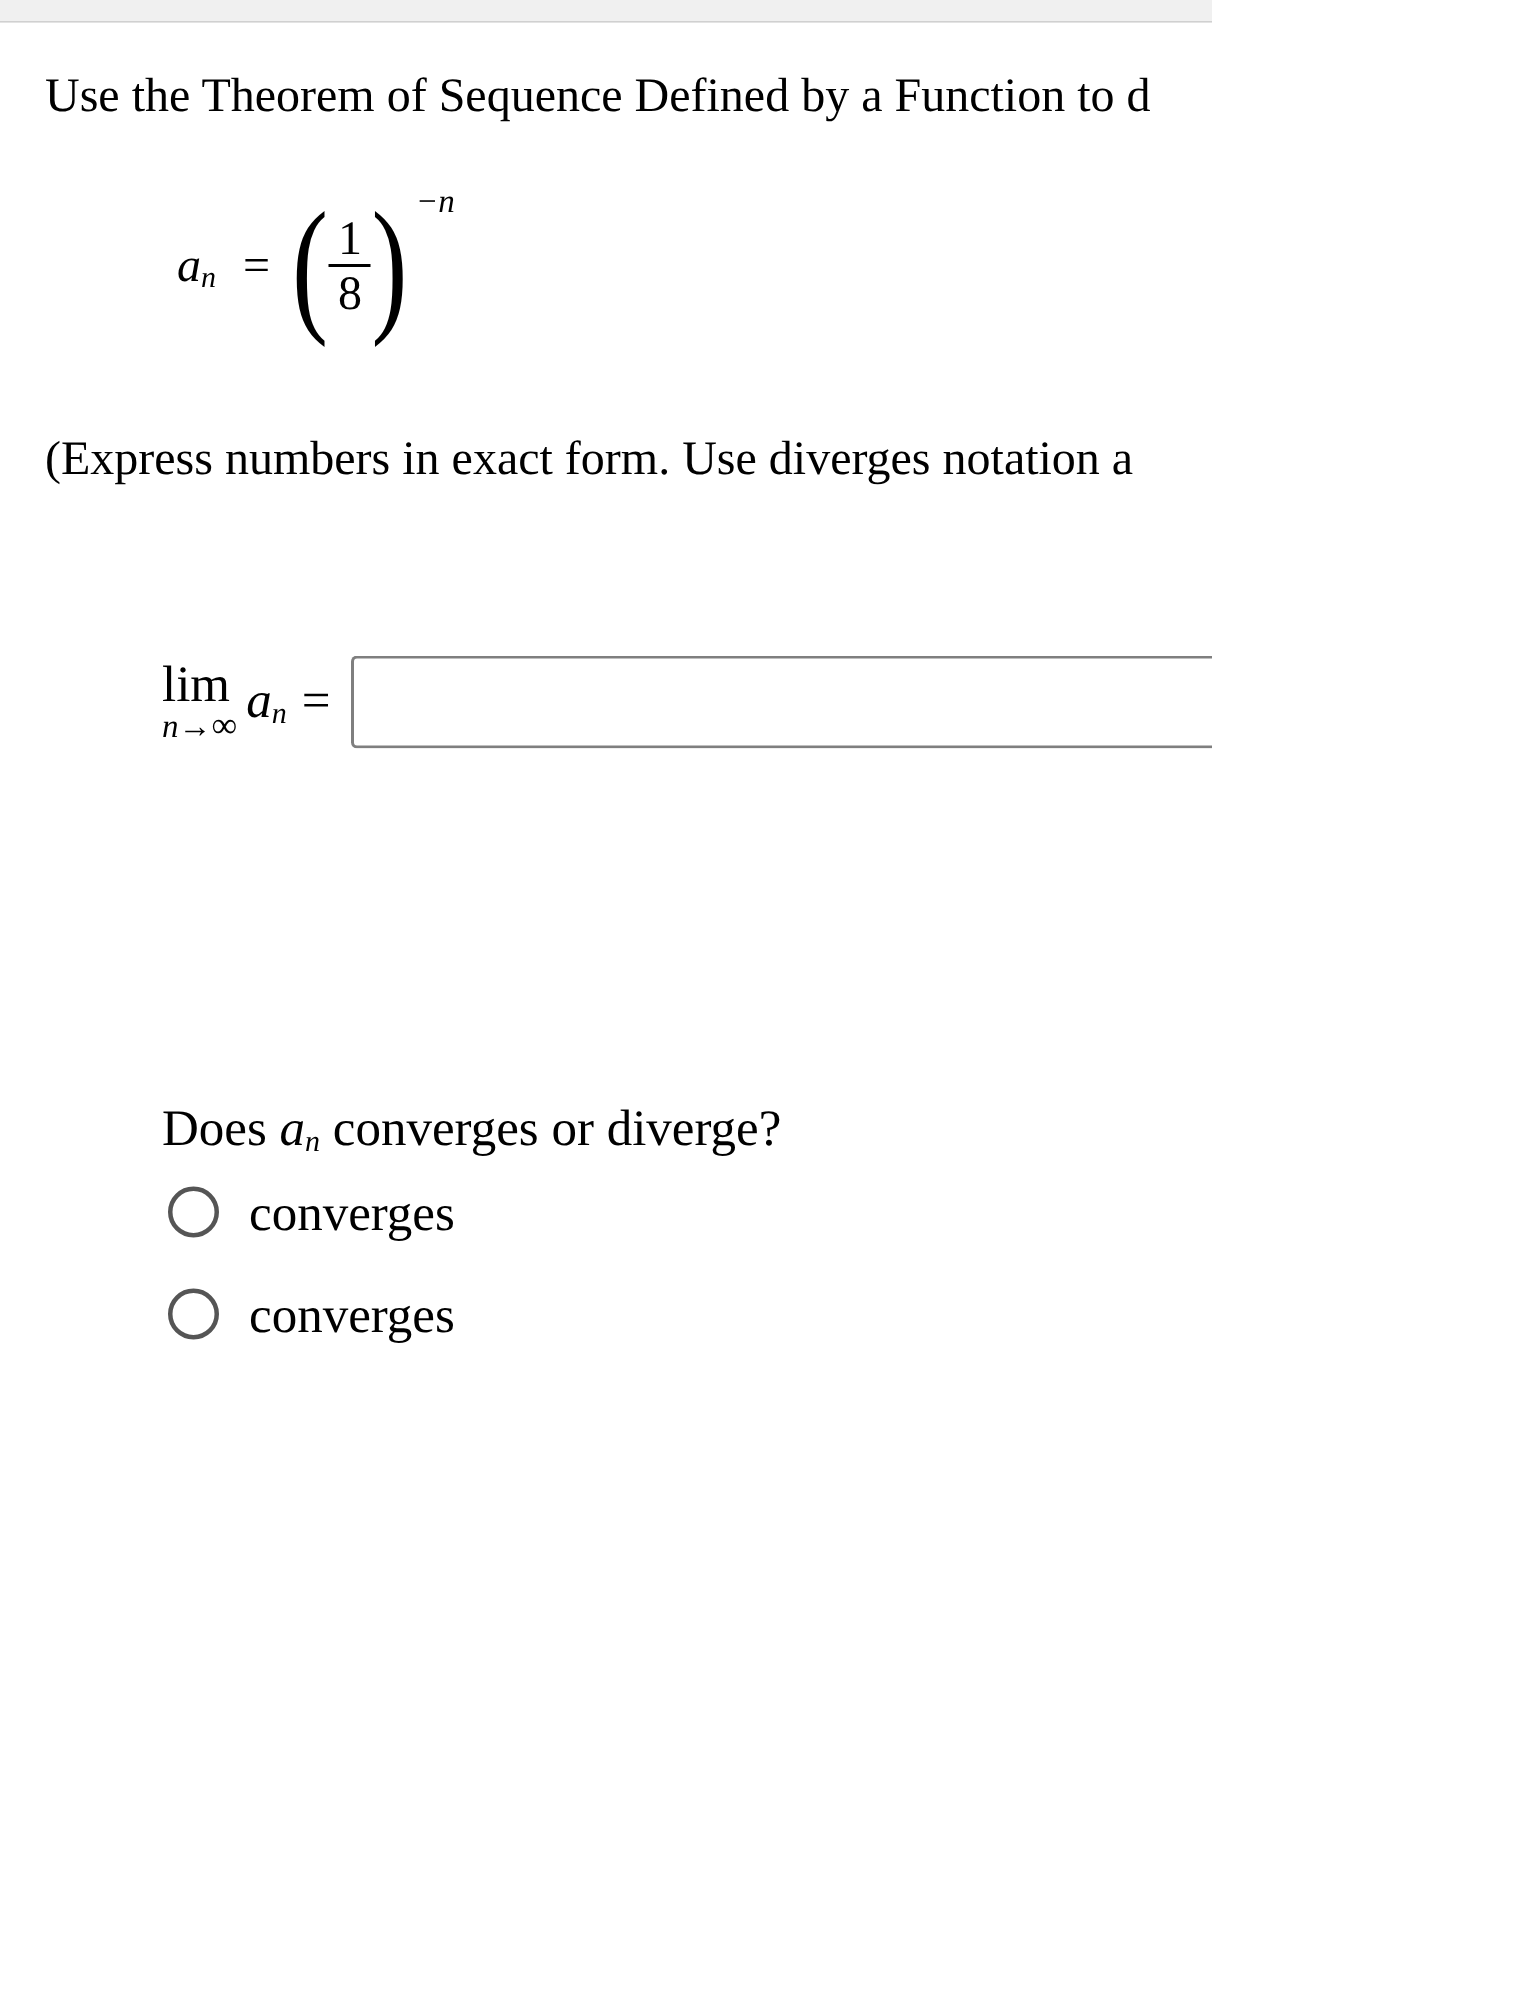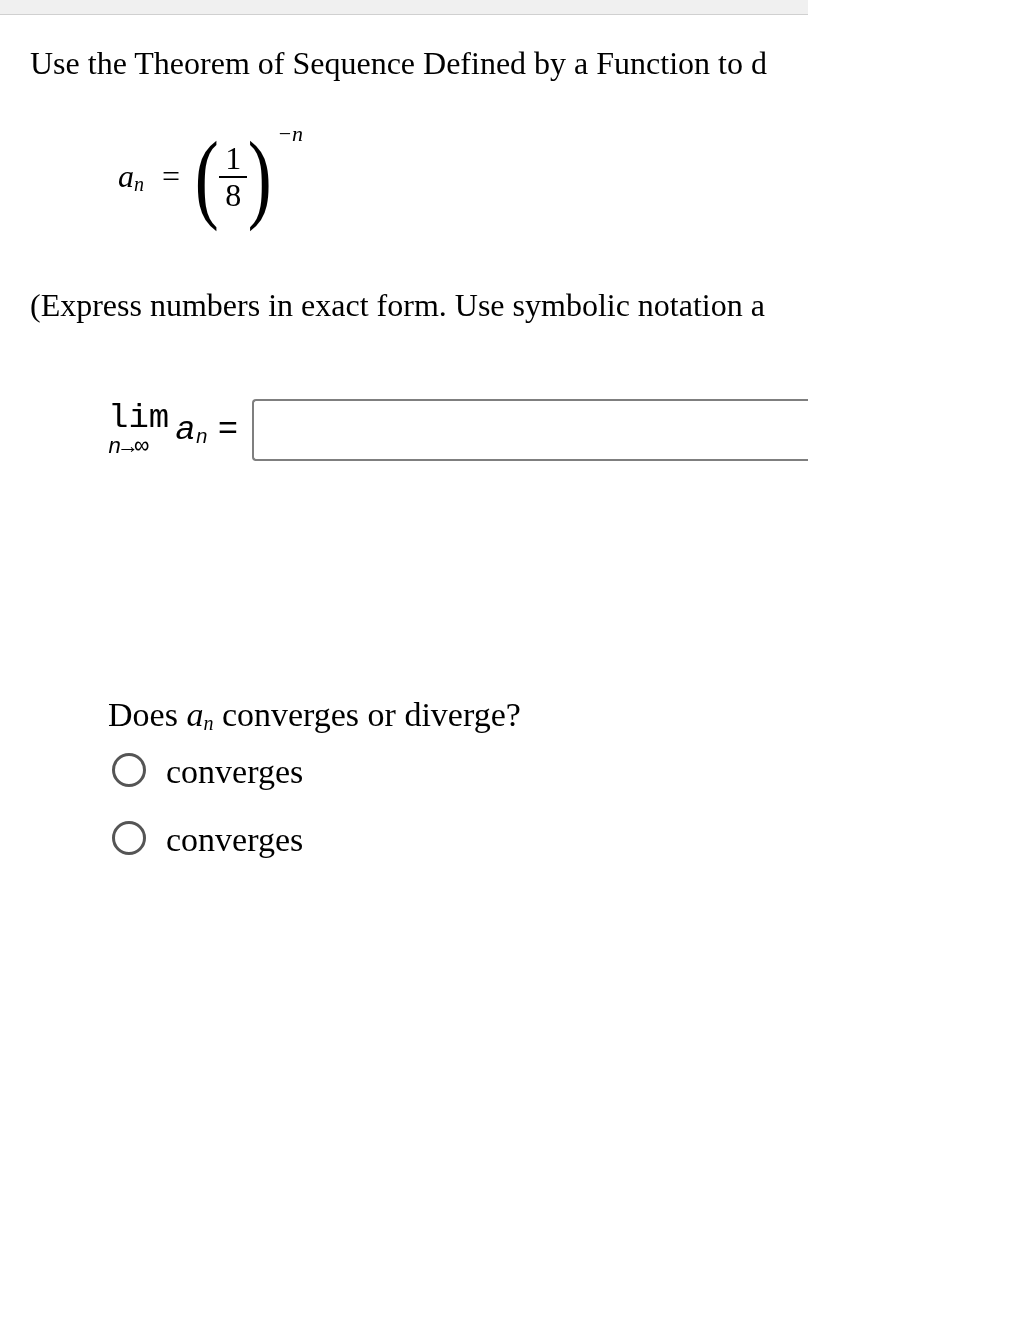--- a/index.html
+++ b/index.html
@@ -75,24 +75,23 @@
     align-self: flex-start;
     margin-top: -6px;
     margin-left: 2px;
   }
   .expo .minus { font-style: normal; margin-right: 1px; }
 
   .instr { margin-top: 8px; line-height: 1.6; }
 
   
   .limit-row {
-    margin: 68px 0 0 78px;
-    display: flex;
-    align-items: center;
-    font-family: Liberation Mono, monospace;
+    margin: 106px 0 0 78px;
+    display: flex;
+    align-items: center;
   }
   .limit-block {
     display: inline-flex;
     flex-direction: column;
     align-items: flex-start;
     line-height: 1.05;
     margin-right: 6px;
   }
   .limit-top { font-size: 34px; }
   .limit-bot { font-size: 22px; font-style: italic; margin-top: -2px; }
@@ -170,21 +169,21 @@
           <span class="den">8</span>
         </span>
         <span class="rparen">)</span>
         <span class="expo">
           <span class="minus">−</span><span>n</span>
         </span>
       </span>
     </div>
 
     <div class="instr">
-      <div>(Express numbers in exact form. Use symbolic notation a</div>
+      <div>(Express numbers in exact form. Use diverges notation a</div>
     </div>
 
     <div class="limit-row">
       <span class="limit-block">
         <span class="limit-top">lim</span>
         <span class="limit-bot">
           <span>n</span><span class="arrow">→</span><span class="inf">∞</span>
         </span>
       </span>
       <span class="an-inline">

